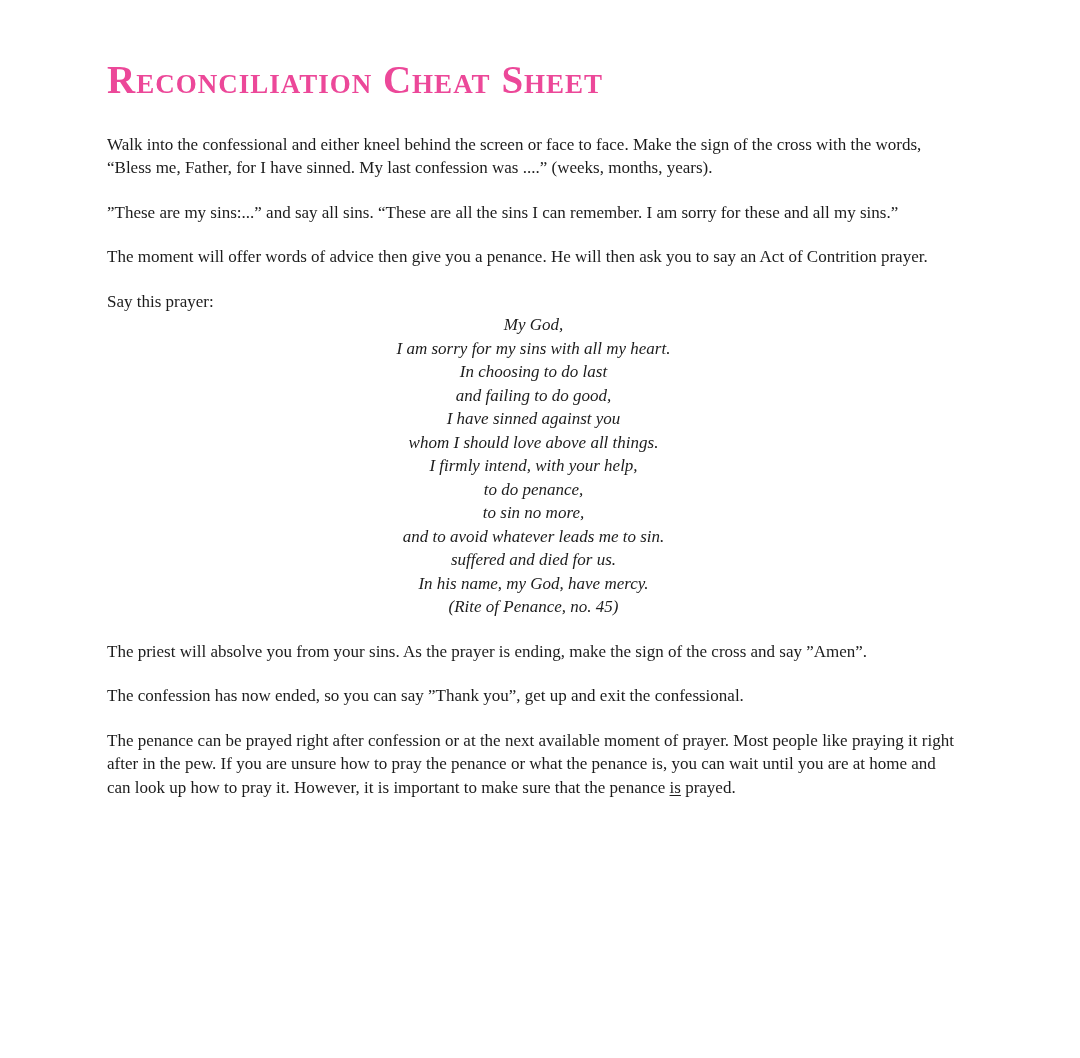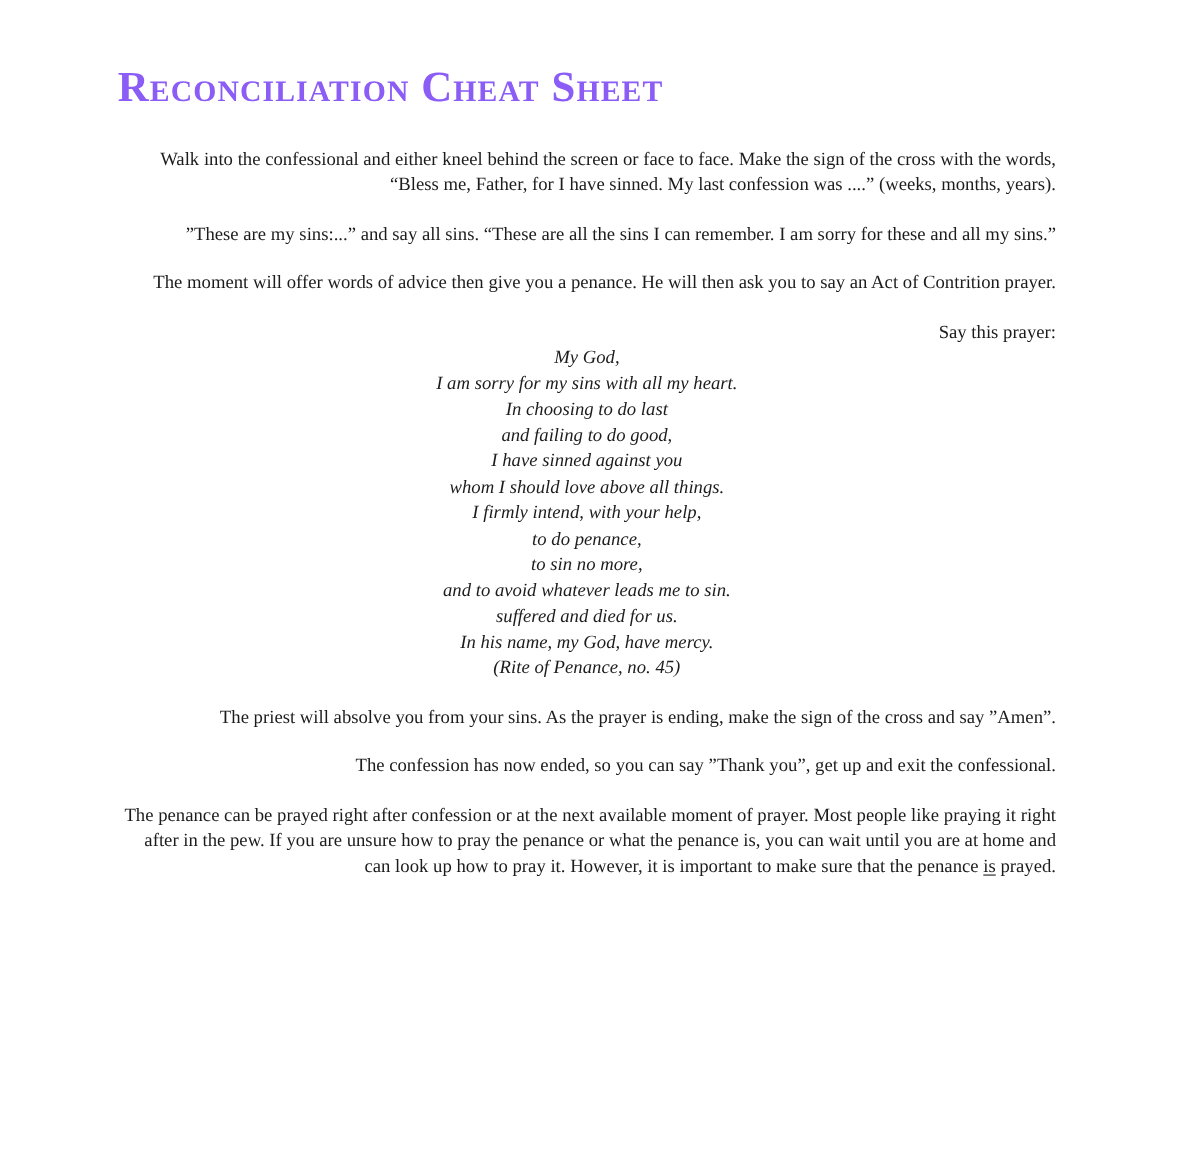--- a/index.html
+++ b/index.html
@@ -21,27 +21,27 @@
     padding: 58px 120px 0 107px;
     background: #ffffff;
   }
   .doc-title {
     font-variant: small-caps;
     font-weight: 600;
     font-size: 39px;
     letter-spacing: 1px;
     line-height: 1.15;
     margin: 0 0 30px 0;
-    color: #8b5cf6;
+    color: #ec4899;
   }
   .para {
     font-size: 17px;
     line-height: 23.5px;
     margin: 0 0 21px 0;
-    text-align: right;
+    text-align: left;
   }
   .prayer-prompt {
     margin-bottom: 0;
   }
   .prayer-block {
     text-align: center;
     font-size: 17px;
     line-height: 23.5px;
     margin: 0 0 21px 0;
     font-style: italic;

